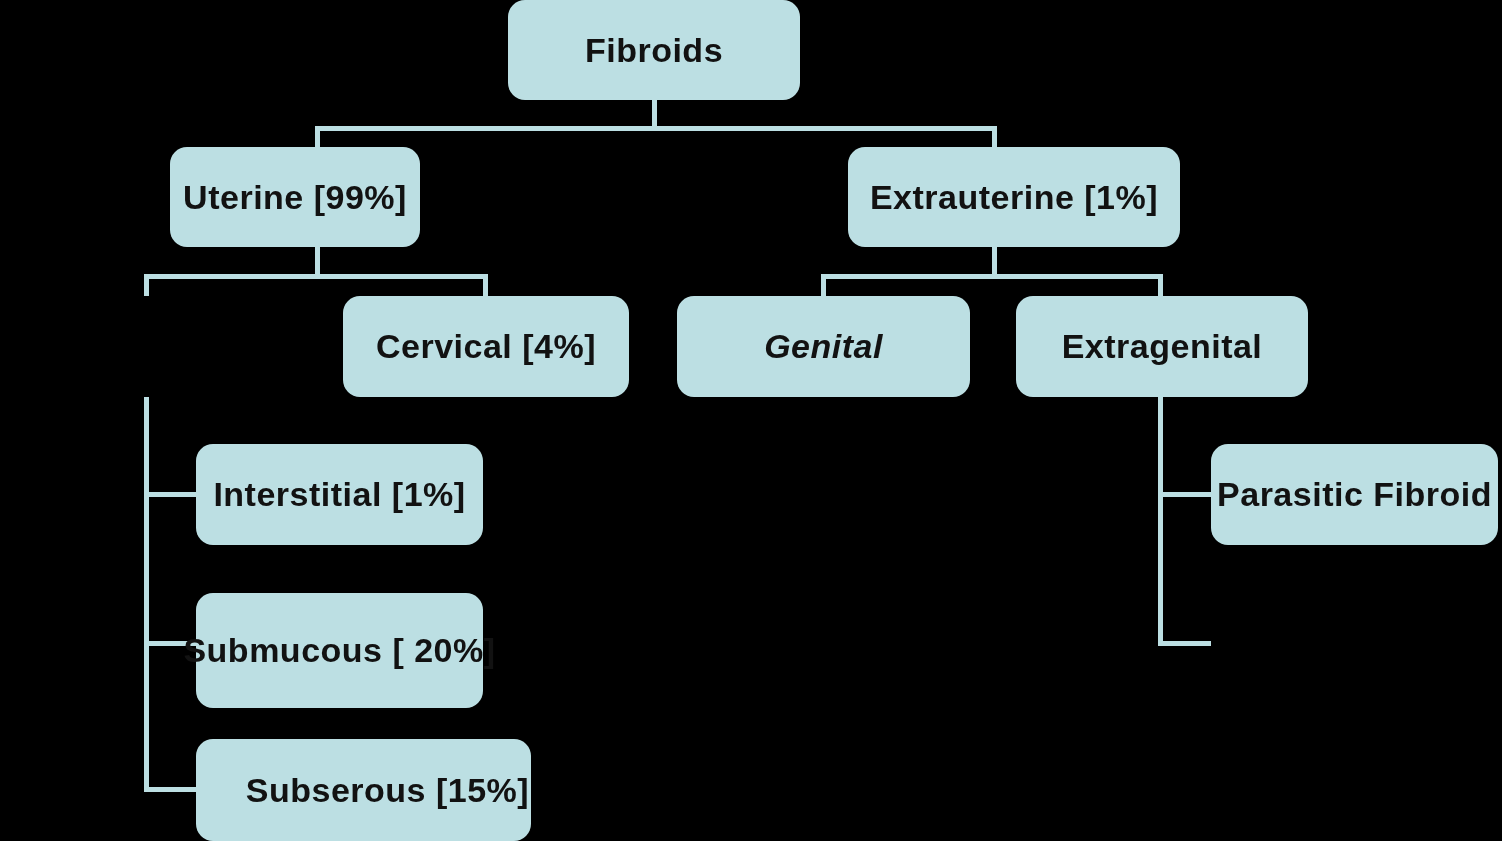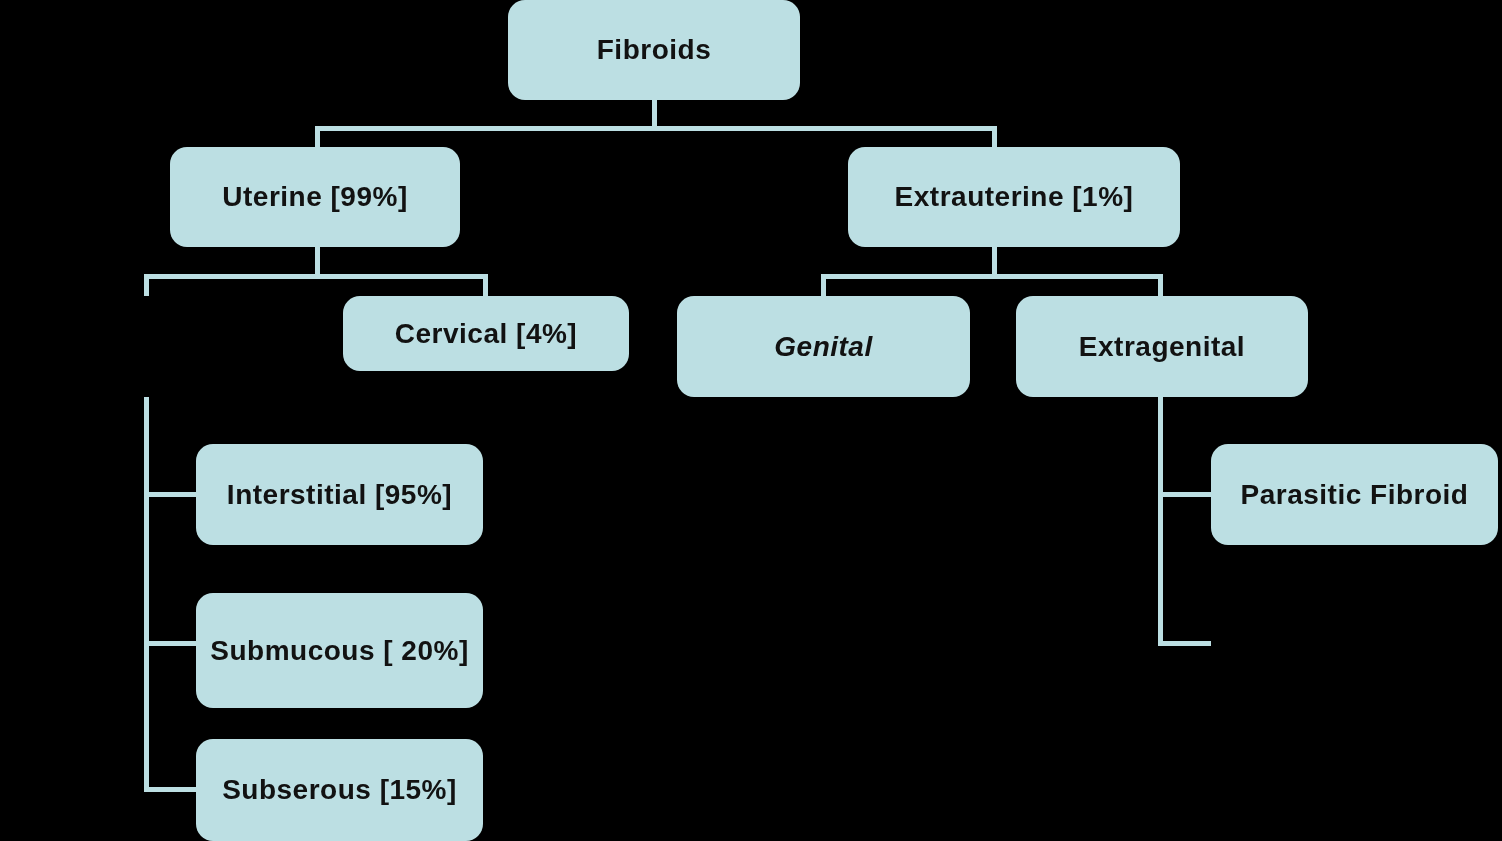--- a/index.html
+++ b/index.html
@@ -18,39 +18,39 @@
   .node {
     position: absolute;
     background: var(--box-fill, #bcdfe3);
     border-radius: 17px;
     display: flex;
     align-items: center;
     justify-content: center;
     text-align: center;
     color: var(--text-color, #121212);
     font-weight: bold;
-    font-size: 28px;
+    font-size: 34px;
     letter-spacing: 0.5px;
     white-space: nowrap;
   }
   .line {
     position: absolute;
     background: var(--box-fill, #bcdfe3);
   }
   
   .n-fibroids      { left: 508px;  top: 0px;   width: 292px; height: 100px; }
-  .n-uterine       { left: 170px;  top: 147px; width: 290px; height: 100px; }
+  .n-uterine       { left: 170px;  top: 147px; width: 250px; height: 100px; }
   .n-extrauterine  { left: 848px;  top: 147px; width: 332px; height: 100px; }
   .n-corporeal     { left: 0px;    top: 296px; width: 291px; height: 101px; }
-  .n-cervical      { left: 343px;  top: 296px; width: 286px; height: 75px; text-align: right; }
+  .n-cervical      { left: 343px;  top: 296px; width: 286px; height: 101px; text-align: right; }
   .n-genital       { left: 677px;  top: 296px; width: 293px; height: 101px; font-style: italic; }
   .n-extragenital  { left: 1016px; top: 296px; width: 292px; height: 101px; align-items: center; }
   .n-interstitial  { left: 196px;  top: 444px; width: 287px; height: 101px; }
   .n-submucous     { left: 196px;  top: 593px; width: 287px; height: 115px; }
-  .n-subserous     { left: 196px;  top: 739px; width: 287px; height: 102px; }
+  .n-subserous     { left: 196px;  top: 739px; width: 287px; height: 102px; padding-left: 48px; }
   .n-parasitic     { left: 1211px; top: 444px; width: 287px; height: 101px; }
   .n-others        { left: 1211px; top: 593px; width: 287px; height: 101px; }
 </style>
 </head>
 <body>
 
 <div class="stage">
 
   <div class="line" style="left:652px; top:100px; width:5px; height:30px;"></div>
   <div class="line" style="left:315px; top:126px; width:682px; height:5px;"></div>
@@ -88,21 +88,21 @@
   <div class="node n-cervical">
     <span>Cervical [4%]</span>
   </div>
   <div class="node n-genital">
     <span>Genital</span>
   </div>
   <div class="node n-extragenital">
     <span>Extragenital</span>
   </div>
   <div class="node n-interstitial">
-    <span>Interstitial [95%]</span>
+    <span>Interstitial [1%]</span>
   </div>
   <div class="node n-submucous">
     <span>Submucous [ 20%]</span>
   </div>
   <div class="node n-subserous">
     <span>Subserous [15%]</span>
   </div>
   <div class="node n-parasitic">
     <span>Parasitic Fibroid</span>
   </div>

